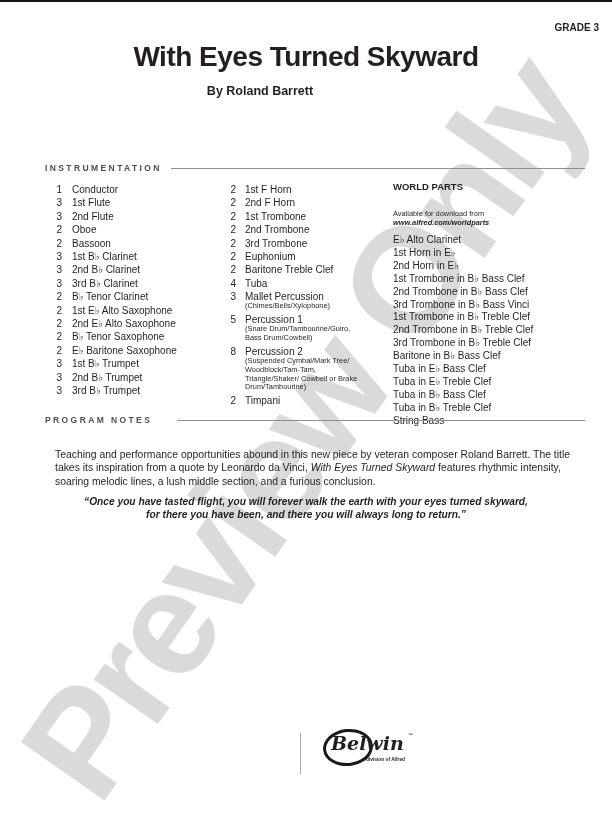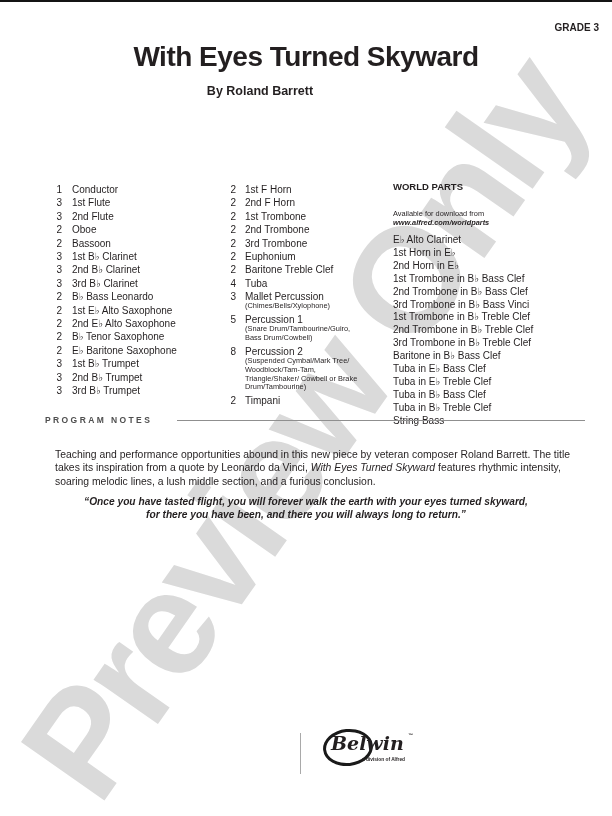--- a/index.html
+++ b/index.html
@@ -69,20 +69,24 @@
 
 <div class="page">
   <div class="topline"></div>
 
   <div class="watermark">Preview Only</div>
 
   <div class="grade">GRADE 3</div>
   <h1 class="title">With Eyes Turned Skyward</h1>
   <div class="byline">By Roland Barrett</div>
 
+  <div class="section-head ih">
+    <span>INSTRUMENTATION</span>
+    <span class="rule"></span>
+  </div>
 
   <div class="col col1">
 
       <div class="irow">
         <div class="main">
           <span class="qty">1</span>
           <span class="nm">Conductor</span>
         </div>
       </div>
 
@@ -131,21 +135,21 @@
       <div class="irow">
         <div class="main">
           <span class="qty">3</span>
           <span class="nm">3rd B♭ Clarinet</span>
         </div>
       </div>
 
       <div class="irow">
         <div class="main">
           <span class="qty">2</span>
-          <span class="nm">B♭ Bass Leonardo</span>
+          <span class="nm">B♭ Tenor Clarinet</span>
         </div>
       </div>
 
       <div class="irow">
         <div class="main">
           <span class="qty">2</span>
           <span class="nm">1st E♭ Alto Saxophone</span>
         </div>
       </div>
 

